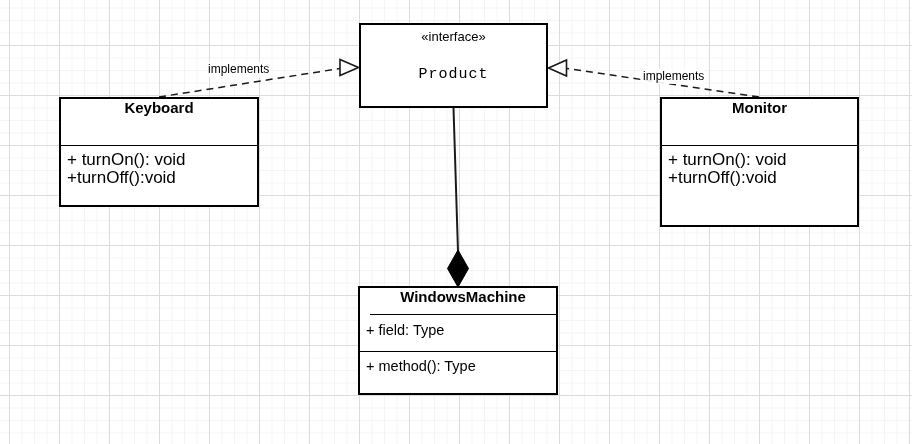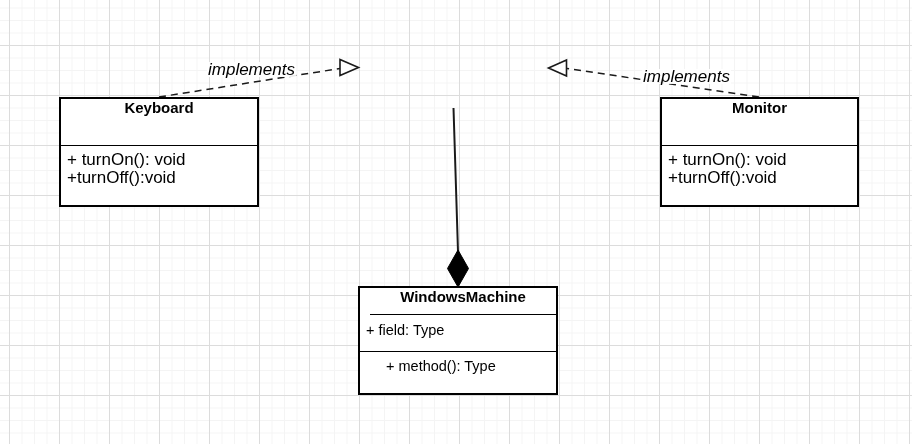--- a/index.html
+++ b/index.html
@@ -53,38 +53,37 @@
   .box-product { left: 359px; top: 23px; width: 189px; height: 85px; }
   .stereotype { font-size: 13px; text-align: center; margin-top: 4px; }
   .iface-name {
     font-family: "Liberation Mono", "DejaVu Sans Mono", monospace;
     font-size: 15px; letter-spacing: 1px;
     text-align: center; margin-top: 22px;
   }
 
   
   .box-keyboard { left: 59px;  top: 97px; width: 200px; height: 110px; }
-  .box-monitor  { left: 660px; top: 97px; width: 199px; height: 110px; }
+  .box-monitor  { left: 660px; top: 97px; width: 199px; height: 130px; }
   .class-header { height: 47px; flex: none; }
   .class-body { padding: 5px 6px; font-size: 17px; line-height: 17.5px; }
 
   
   .box-windows { left: 358px; top: 286px; width: 200px; height: 109px; }
   .wm-header { height: 27px; flex: none; margin-left: 10px; }
   .wm-field  { height: 37px; flex: none; font-size: 14.5px; padding: 7px 6px 0; }
-  .wm-method { flex: 1; font-size: 14.5px; padding: 6px 6px 0; margin-left: 20px; }
+  .wm-method { flex: 1; font-size: 14.5px; padding: 6px 6px 0; }
 
   .edge-label {
     position: absolute;
-    font-size: 17px;
+    font-size: 12px;
     line-height: 15px;
     background: rgba(255,255,255,0.9);
     padding: 0 1px;
     white-space: nowrap;
-    font-style: italic;
   }
   .label-left  { left: 207px; top: 62px; }
   .label-right { left: 642px; top: 69px; }
 </style>
 </head>
 <body>
 
 <div class="canvas">
 
   <svg class="edges" width="912" height="444" viewBox="0 0 912 444">
@@ -92,20 +91,24 @@
     <line class="edge-dashed" x1="159" y1="97" x2="340" y2="68.5"></line>
     <polygon class="arrow-hollow" points="358.5,67.5 340,59.5 340,75.5"></polygon>
 
     <line class="edge-dashed" x1="759" y1="97" x2="567" y2="68.5"></line>
     <polygon class="arrow-hollow" points="548.5,68 566.5,60 566.5,76"></polygon>
 
     <line class="edge-solid" x1="453.5" y1="108" x2="458" y2="252"></line>
     <polygon class="diamond-filled" points="458,250 468.5,268.5 458,287 447.5,268.5"></polygon>
   </svg>
 
+  <div class="uml-box box-product">
+    <div class="stereotype">«interface»</div>
+    <div class="iface-name">Product</div>
+  </div>
 
   <div class="uml-box box-keyboard">
     <div class="class-header compartment-divider">
       <div class="uml-title">Keyboard</div>
     </div>
     <div class="class-body">
       <div>+ turnOn(): void</div>
       <div>+turnOff():void</div>
     </div>
   </div>

